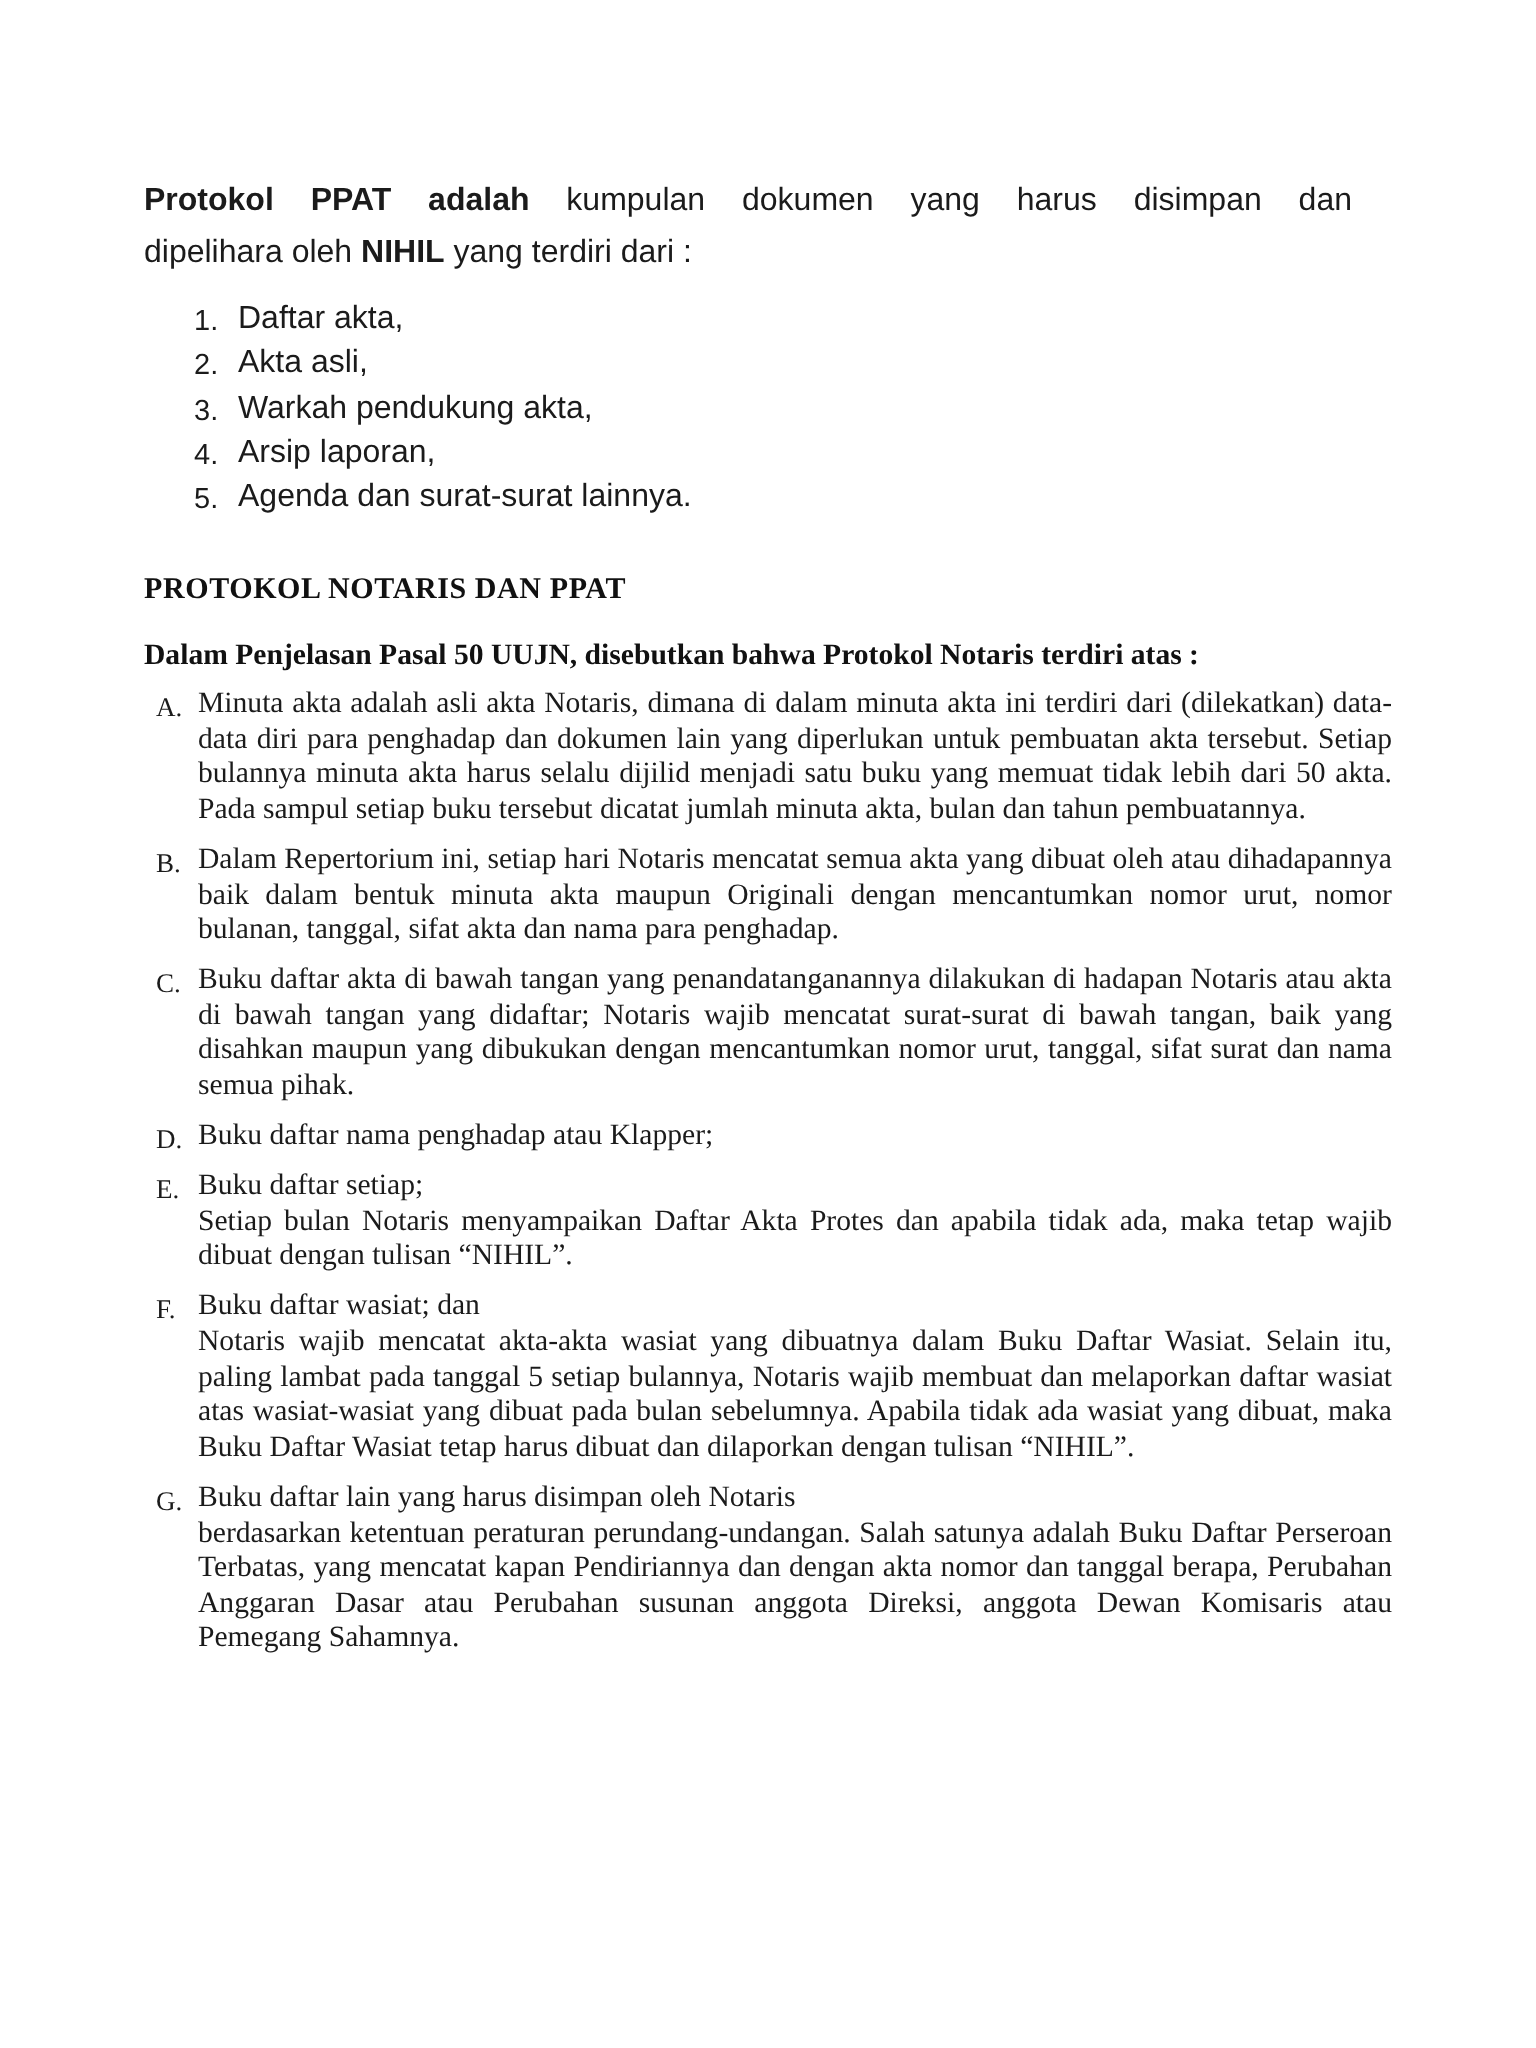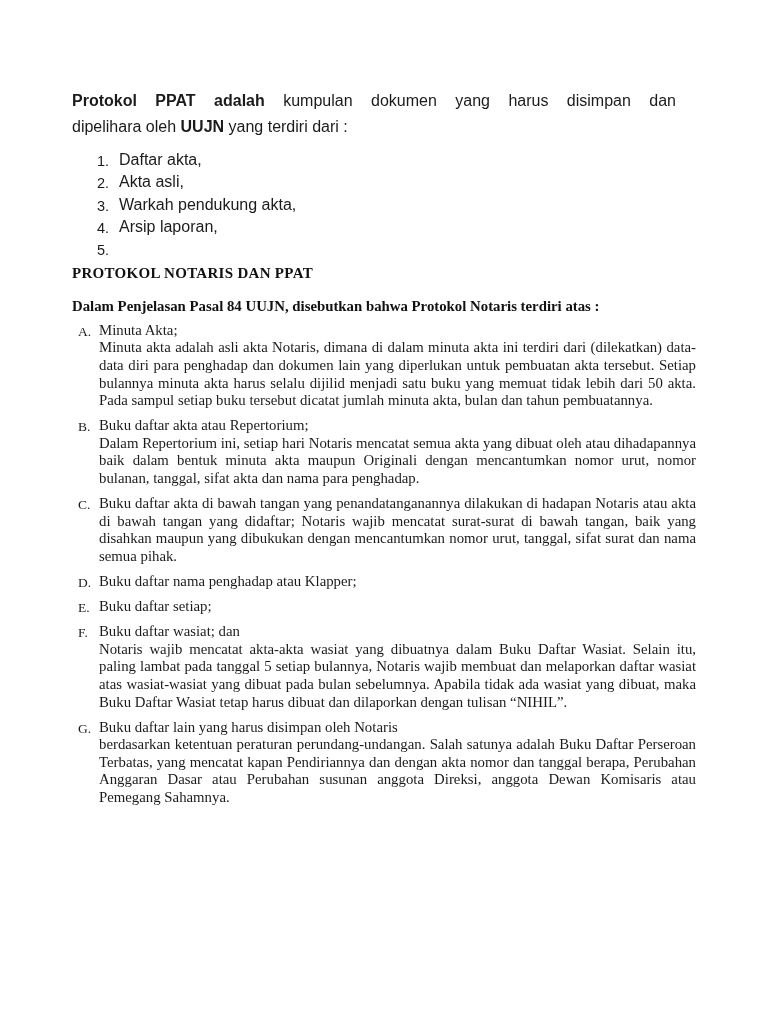--- a/index.html
+++ b/index.html
@@ -46,21 +46,21 @@
   .item-title { text-align:left; }
   .item-body { text-align:justify; text-justify:inter-word; }
 </style>
 </head>
 <body>
 
 <div class="page">
 
   <div class="intro-block">
     <div class="intro-line1"><span class="b">Protokol PPAT adalah</span><span> kumpulan dokumen yang harus disimpan dan</span></div>
-    <div class="intro-line2"><span>dipelihara oleh </span><span class="b">UUJN</span><span> yang terdiri dari :</span></div>
+    <div class="intro-line2"><span>dipelihara oleh </span><span class="b">NIHIL</span><span> yang terdiri dari :</span></div>
   </div>
 
   <ol class="num-list">
   <li class="num-item">
     <span class="num">1.</span>
     <span class="num-text">Daftar akta,</span>
   </li>
 
   <li class="num-item">
     <span class="num">2.</span>
@@ -72,54 +72,54 @@
     <span class="num-text">Warkah pendukung akta,</span>
   </li>
 
   <li class="num-item">
     <span class="num">4.</span>
     <span class="num-text">Arsip laporan,</span>
   </li>
 
   <li class="num-item">
     <span class="num">5.</span>
+    <span class="num-text">Agenda dan surat-surat lainnya.</span>
   </li>
 </ol>
 
   <h1 class="section-heading">PROTOKOL NOTARIS DAN PPAT</h1>
 
-  <p class="section-intro">Dalam Penjelasan Pasal 84 UUJN, disebutkan bahwa Protokol Notaris terdiri atas :</p>
+  <p class="section-intro">Dalam Penjelasan Pasal 50 UUJN, disebutkan bahwa Protokol Notaris terdiri atas :</p>
 
   <div class="lettered-list">
   <div class="letter-item">
     <span class="letter">A.</span>
-    <div class="item-title">Minuta Akta;</div>
     <div class="item-body">Minuta akta adalah asli akta Notaris, dimana di dalam minuta akta ini terdiri dari (dilekatkan) data-data diri para penghadap dan dokumen lain yang diperlukan untuk pembuatan akta tersebut. Setiap bulannya minuta akta harus selalu dijilid menjadi satu buku yang memuat tidak lebih dari 50 akta. Pada sampul setiap buku tersebut dicatat jumlah minuta akta, bulan dan tahun pembuatannya.</div>
   </div>
 
   <div class="letter-item">
     <span class="letter">B.</span>
-    <div class="item-title">Buku daftar akta atau Repertorium;</div>
     <div class="item-body">Dalam Repertorium ini, setiap hari Notaris mencatat semua akta yang dibuat oleh atau dihadapannya baik dalam bentuk minuta akta maupun Originali dengan mencantumkan nomor urut, nomor bulanan, tanggal, sifat akta dan nama para penghadap.</div>
   </div>
 
   <div class="letter-item">
     <span class="letter">C.</span>
 
     <div class="item-body">Buku daftar akta di bawah tangan yang penandatanganannya dilakukan di hadapan Notaris atau akta di bawah tangan yang didaftar; Notaris wajib mencatat surat-surat di bawah tangan, baik yang disahkan maupun yang dibukukan dengan mencantumkan nomor urut, tanggal, sifat surat dan nama semua pihak.</div>
   </div>
 
   <div class="letter-item">
     <span class="letter">D.</span>
     <div class="item-title">Buku daftar nama penghadap atau Klapper;</div>
   </div>
 
   <div class="letter-item">
     <span class="letter">E.</span>
     <div class="item-title">Buku daftar setiap;</div>
+    <div class="item-body">Setiap bulan Notaris menyampaikan Daftar Akta Protes dan apabila tidak ada, maka tetap wajib dibuat dengan tulisan “NIHIL”.</div>
   </div>
 
   <div class="letter-item">
     <span class="letter">F.</span>
     <div class="item-title">Buku daftar wasiat; dan</div>
     <div class="item-body">Notaris wajib mencatat akta-akta wasiat yang dibuatnya dalam Buku Daftar Wasiat. Selain itu, paling lambat pada tanggal 5 setiap bulannya, Notaris wajib membuat dan melaporkan daftar wasiat atas wasiat-wasiat yang dibuat pada bulan sebelumnya. Apabila tidak ada wasiat yang dibuat, maka Buku Daftar Wasiat tetap harus dibuat dan dilaporkan dengan tulisan “NIHIL”.</div>
   </div>
 
   <div class="letter-item">
     <span class="letter">G.</span>

